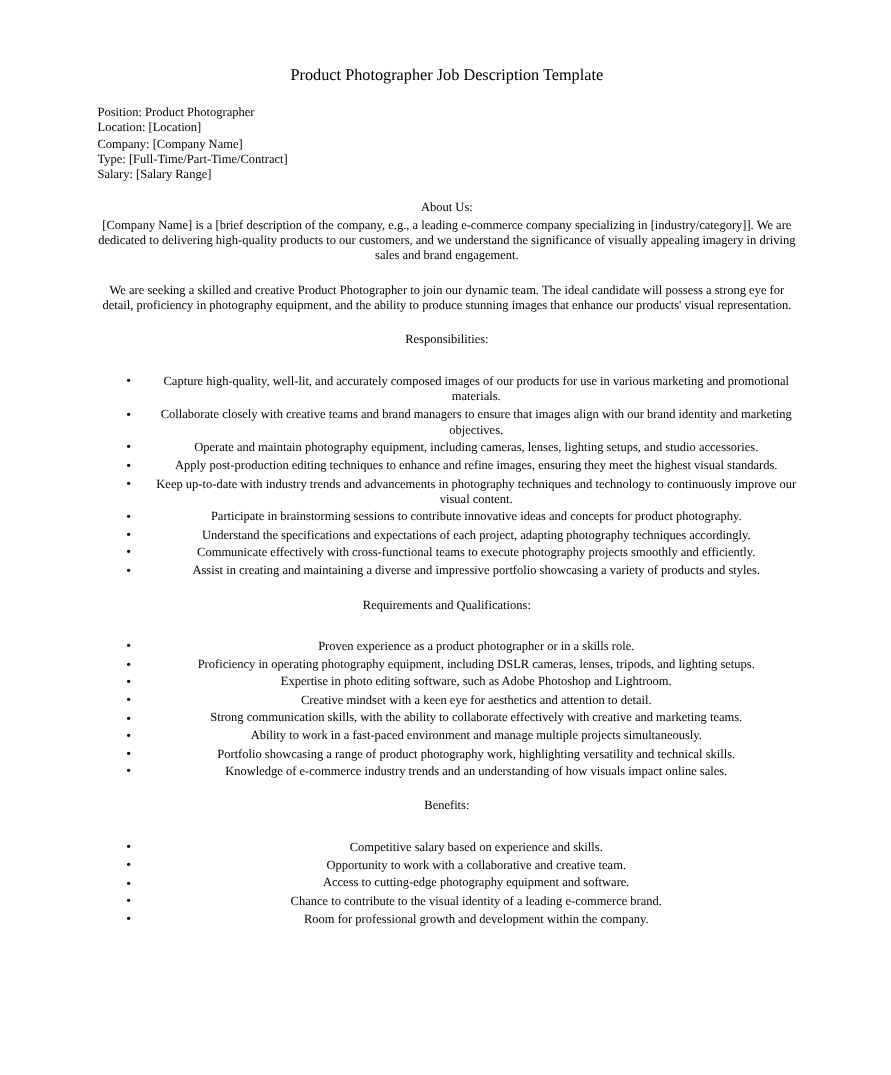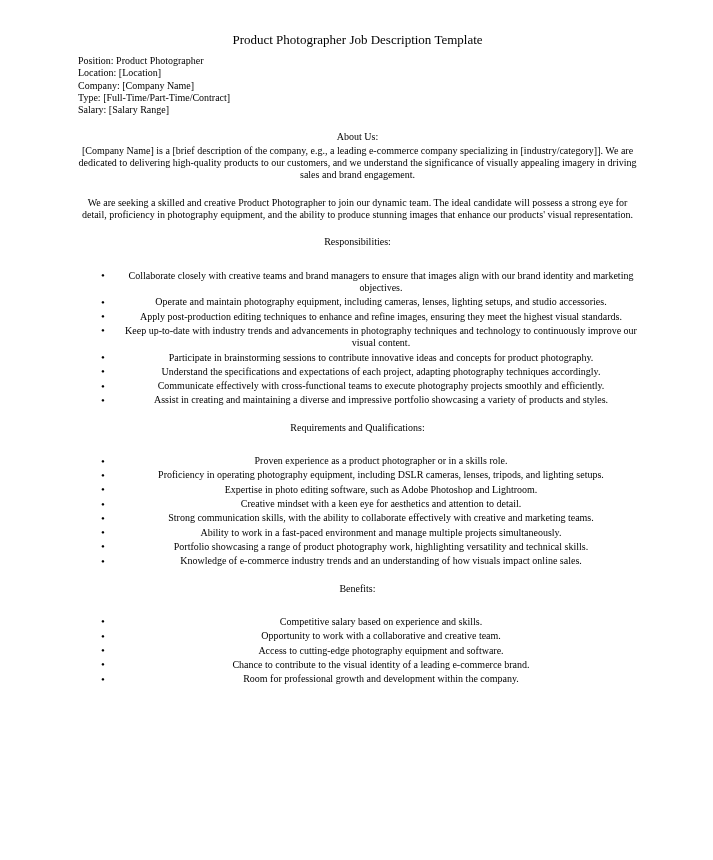--- a/index.html
+++ b/index.html
@@ -9,36 +9,36 @@
   }
   body {
     width: 713px;
     height: 860px;
     overflow: hidden;
   }
   .doc {
     box-sizing: border-box;
     width: 713px;
     height: 640px;
-    padding: 32px 76px 0 78px;
+    padding: 52px 76px 0 78px;
     font-family: "Liberation Serif", "DejaVu Serif", serif;
     font-size: 10px;
     line-height: 12.3px;
     color: #000000;
     background: #ffffff;
   }
   .title {
     font-size: 13px;
     line-height: 16px;
     font-weight: normal;
     text-align: center;
     margin: 0;
   }
   .meta {
-    margin-top: 7px;
+    margin-top: 17px;
   }
   .meta-line {
     line-height: 12.3px;
   }
   section {
     margin-top: 15px;
     text-align: center;
   }
   .section-label {
     line-height: 12.3px;
@@ -84,20 +84,21 @@
     <p class="para">[Company Name] is a [brief description of the company, e.g., a leading e-commerce company specializing in [industry/category]]. We are dedicated to delivering high-quality products to our customers, and we understand the significance of visually appealing imagery in driving sales and brand engagement.</p>
   </section>
 
   <section>
     <p class="para">We are seeking a skilled and creative Product Photographer to join our dynamic team. The ideal candidate will possess a strong eye for detail, proficiency in photography equipment, and the ability to produce stunning images that enhance our products' visual representation.</p>
   </section>
 
   <section>
     <div class="section-label">Responsibilities:</div>
     <ul class="bullets">
+      <li>Capture high-quality, well-lit, and accurately composed images of our products for use in various marketing and promotional materials.</li>
       <li>Collaborate closely with creative teams and brand managers to ensure that images align with our brand identity and marketing objectives.</li>
       <li>Operate and maintain photography equipment, including cameras, lenses, lighting setups, and studio accessories.</li>
       <li>Apply post-production editing techniques to enhance and refine images, ensuring they meet the highest visual standards.</li>
       <li>Keep up-to-date with industry trends and advancements in photography techniques and technology to continuously improve our visual content.</li>
       <li>Participate in brainstorming sessions to contribute innovative ideas and concepts for product photography.</li>
       <li>Understand the specifications and expectations of each project, adapting photography techniques accordingly.</li>
       <li>Communicate effectively with cross-functional teams to execute photography projects smoothly and efficiently.</li>
       <li>Assist in creating and maintaining a diverse and impressive portfolio showcasing a variety of products and styles.</li>
     </ul>
   </section>

